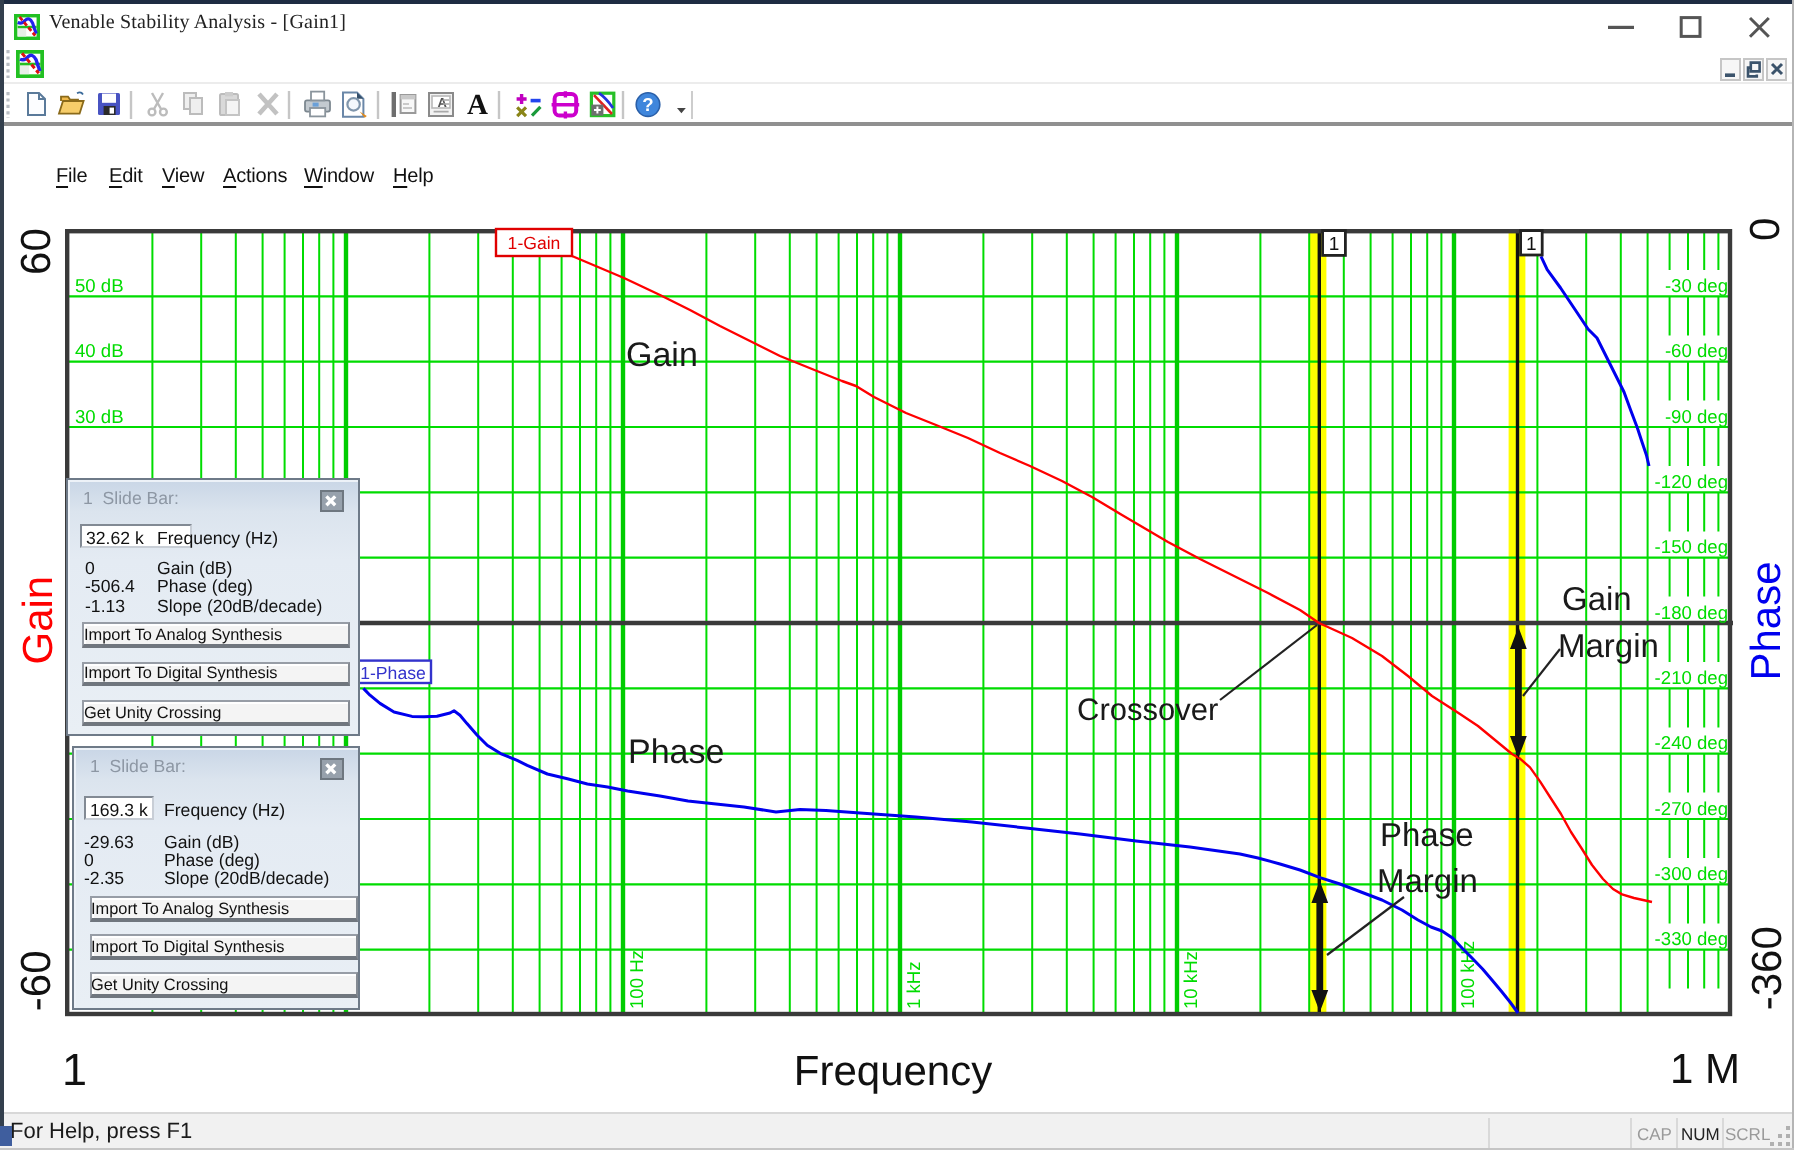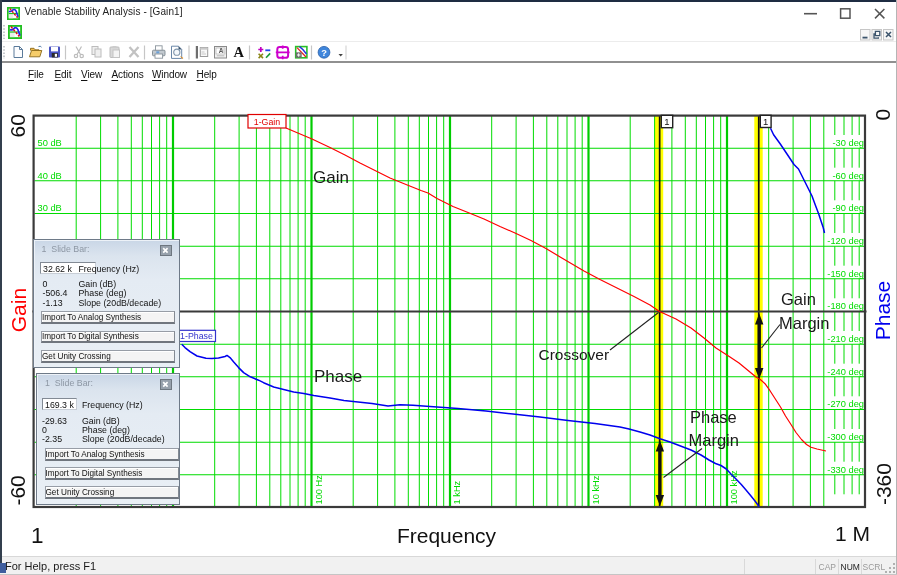--- a/index.html
+++ b/index.html
@@ -1,22 +1,22 @@
 <!DOCTYPE html>
 <html><head><meta charset="utf-8"><style>
 * { margin:0; padding:0; box-sizing:border-box; }
 html,body { width:897px; height:575px; overflow:hidden; background:#fff;
   font-family:"Liberation Sans", sans-serif; }
 #win { position:relative; width:897px; height:575px; }
 #titlebar { position:absolute; left:0; top:0; width:897px; height:22px; background:#fff;
   border-top:2px solid #1e2c42; }
-#title { position:absolute; left:24.5px; top:4px; font-size:10px; color:#222; letter-spacing:0.1px; }
+#title { position:absolute; left:24.5px; top:4px; font-size:10px; color:#222; letter-spacing:0.1px;font-family:Liberation Serif, serif; }
 #menubar { position:absolute; left:0; top:22px; width:897px; height:20px; background:#fff;
   border-bottom:1px solid #ececec; }
-.mitem { position:absolute; top:3px; font-size:10px; letter-spacing:-0.1px; color:#111;margin-top:44px; }
+.mitem { position:absolute; top:17px; font-size:10px; letter-spacing:-0.1px; color:#111;margin-top:44px; }
 .mitem u { text-decoration-thickness:1px; text-underline-offset:2px; }
 #toolbar { position:absolute; left:0; top:42px; width:897px; height:21px; background:#fff; }
 #tbline { position:absolute; left:0; top:61px; width:897px; height:2px; background:#909090; }
 #plotsvg { position:absolute; left:0; top:0; }
 #status { position:absolute; left:0; top:556px; width:897px; height:19px; background:#f1f1f1;
   border-top:1px solid #d8d8d8; font-size:11px; color:#1a1a1a;padding-left:48px; }
 .sbsep { position:absolute; top:2px; width:1px; height:15px; background:#d9d9d9; }
 .dlg { position:absolute; z-index:5; border:1px solid #6e7a88;
   background:linear-gradient(180deg,#c9d6e6 0,#dbe4ee 16px,#e4ebf3 40px,#e9eff5 100%);
   box-shadow:inset 1px 1px 0 #edf2f8; font-size:8.5px; color:#111; }

